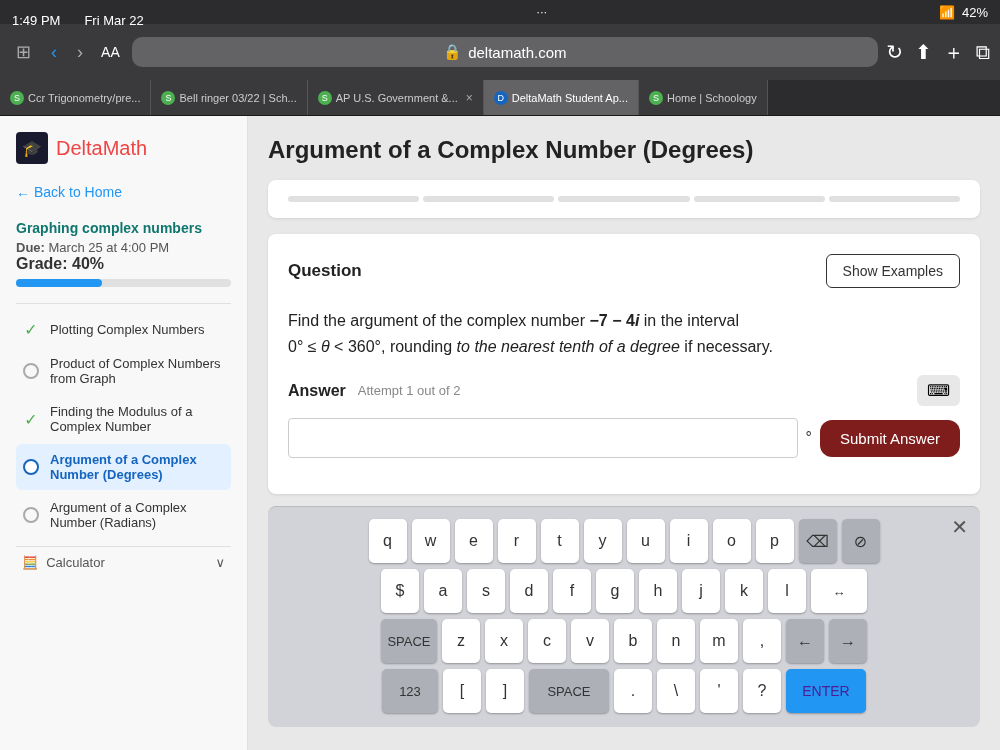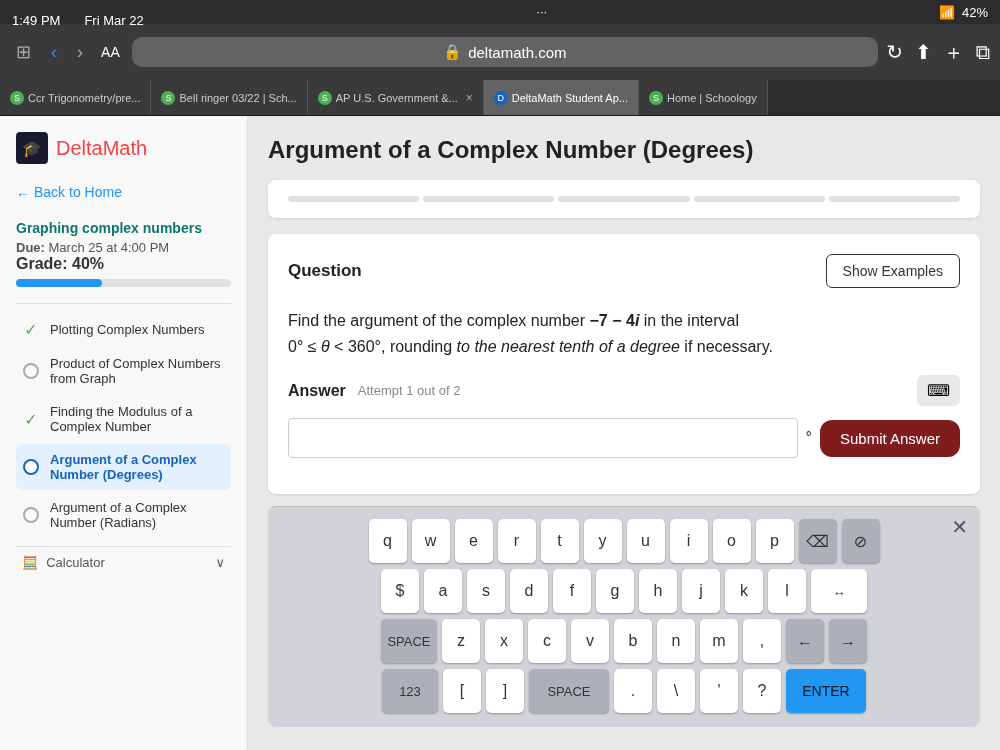--- a/index.html
+++ b/index.html
@@ -314,21 +314,21 @@
       cursor: pointer;
       display: flex;
       align-items: center;
       justify-content: center;
       box-shadow: 0 1px 2px rgba(0,0,0,0.3);
       color: #333;
     }
     .key.wide { width: 56px; font-size: 13px; }
     .key.wider { width: 80px; font-size: 13px; }
     .key.special { background: #adb0b7; color: #333; }
-    .key.blue { background: #2196f3; color: #0f172a; width: 80px; font-size: 14px; }
+    .key.blue { background: #2196f3; color: #4c1d95; width: 80px; font-size: 14px; }
     .close-keyboard-btn {
       position: absolute;
       right: 12px;
       top: 8px;
       background: none;
       border: none;
       font-size: 20px;
       cursor: pointer;
       color: #555;
     }

